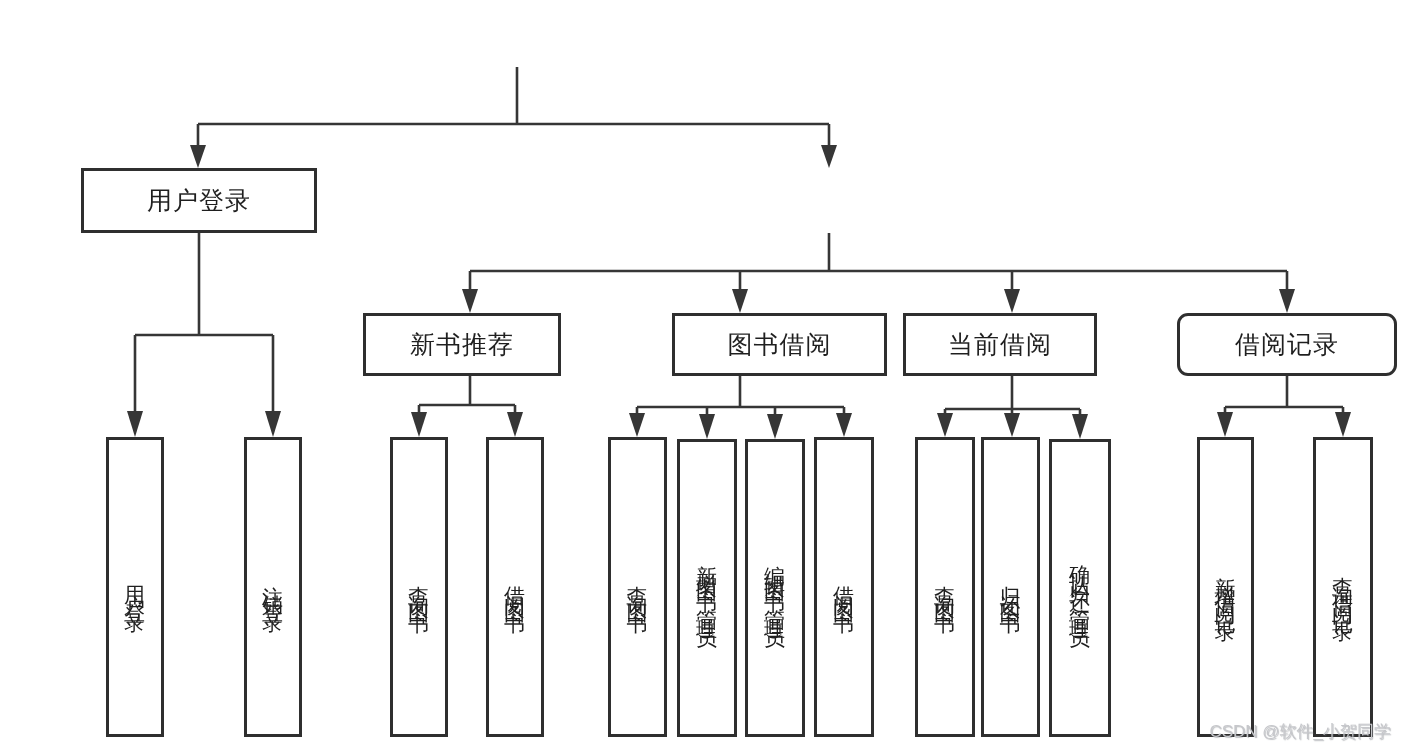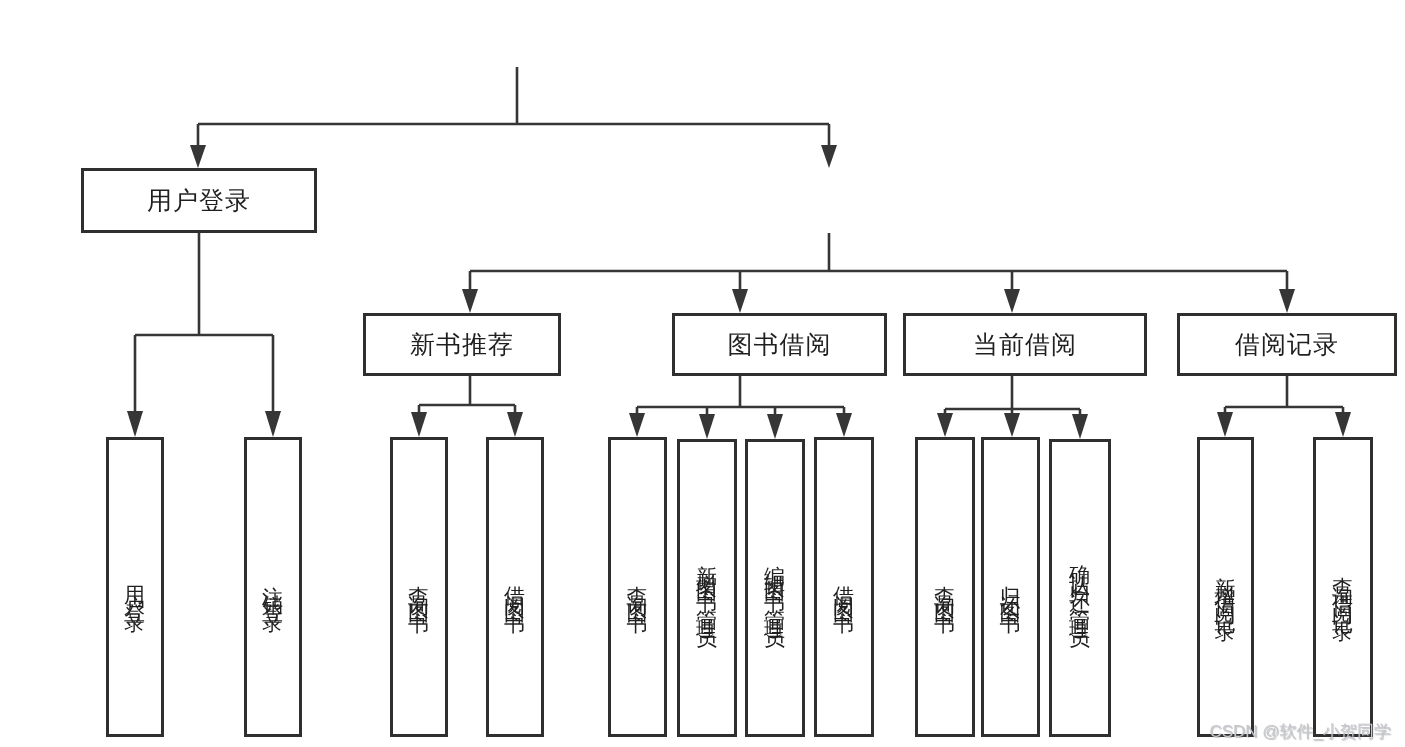--- a/index.html
+++ b/index.html
@@ -129,24 +129,24 @@
   <div class="box" style="left:81px; top:168px; width:236px; height:65px;">
     <span class="h-label">用户登录</span>
   </div>
 
   <div class="box" style="left:363px; top:313px; width:198px; height:63px;">
     <span class="h-label">新书推荐</span>
   </div>
   <div class="box" style="left:633px; top:313px; width:215px; height:63px;margin-left:39px;">
     <span class="h-label">图书借阅</span>
   </div>
-  <div class="box" style="left:903px; top:313px; width:244px; height:63px;">
+  <div class="box" style="left:903px; top:313px; width:194px; height:63px;">
     <span class="h-label">当前借阅</span>
   </div>
-  <div class="box" style="left:1177px; top:313px; width:220px; height:63px;">
+  <div class="box" style="left:1177px; top:313px; width:220px; height:63px;border-radius:11px;">
     <span class="h-label">借阅记录</span>
   </div>
 
   <div class="box v-box" style="left:106px; top:437px; width:58px; height:300px;">
     <span class="v-label">用户登录</span>
   </div>
   <div class="box v-box" style="left:244px; top:437px; width:58px; height:300px;">
     <span class="v-label">注销登录</span>
   </div>
 

